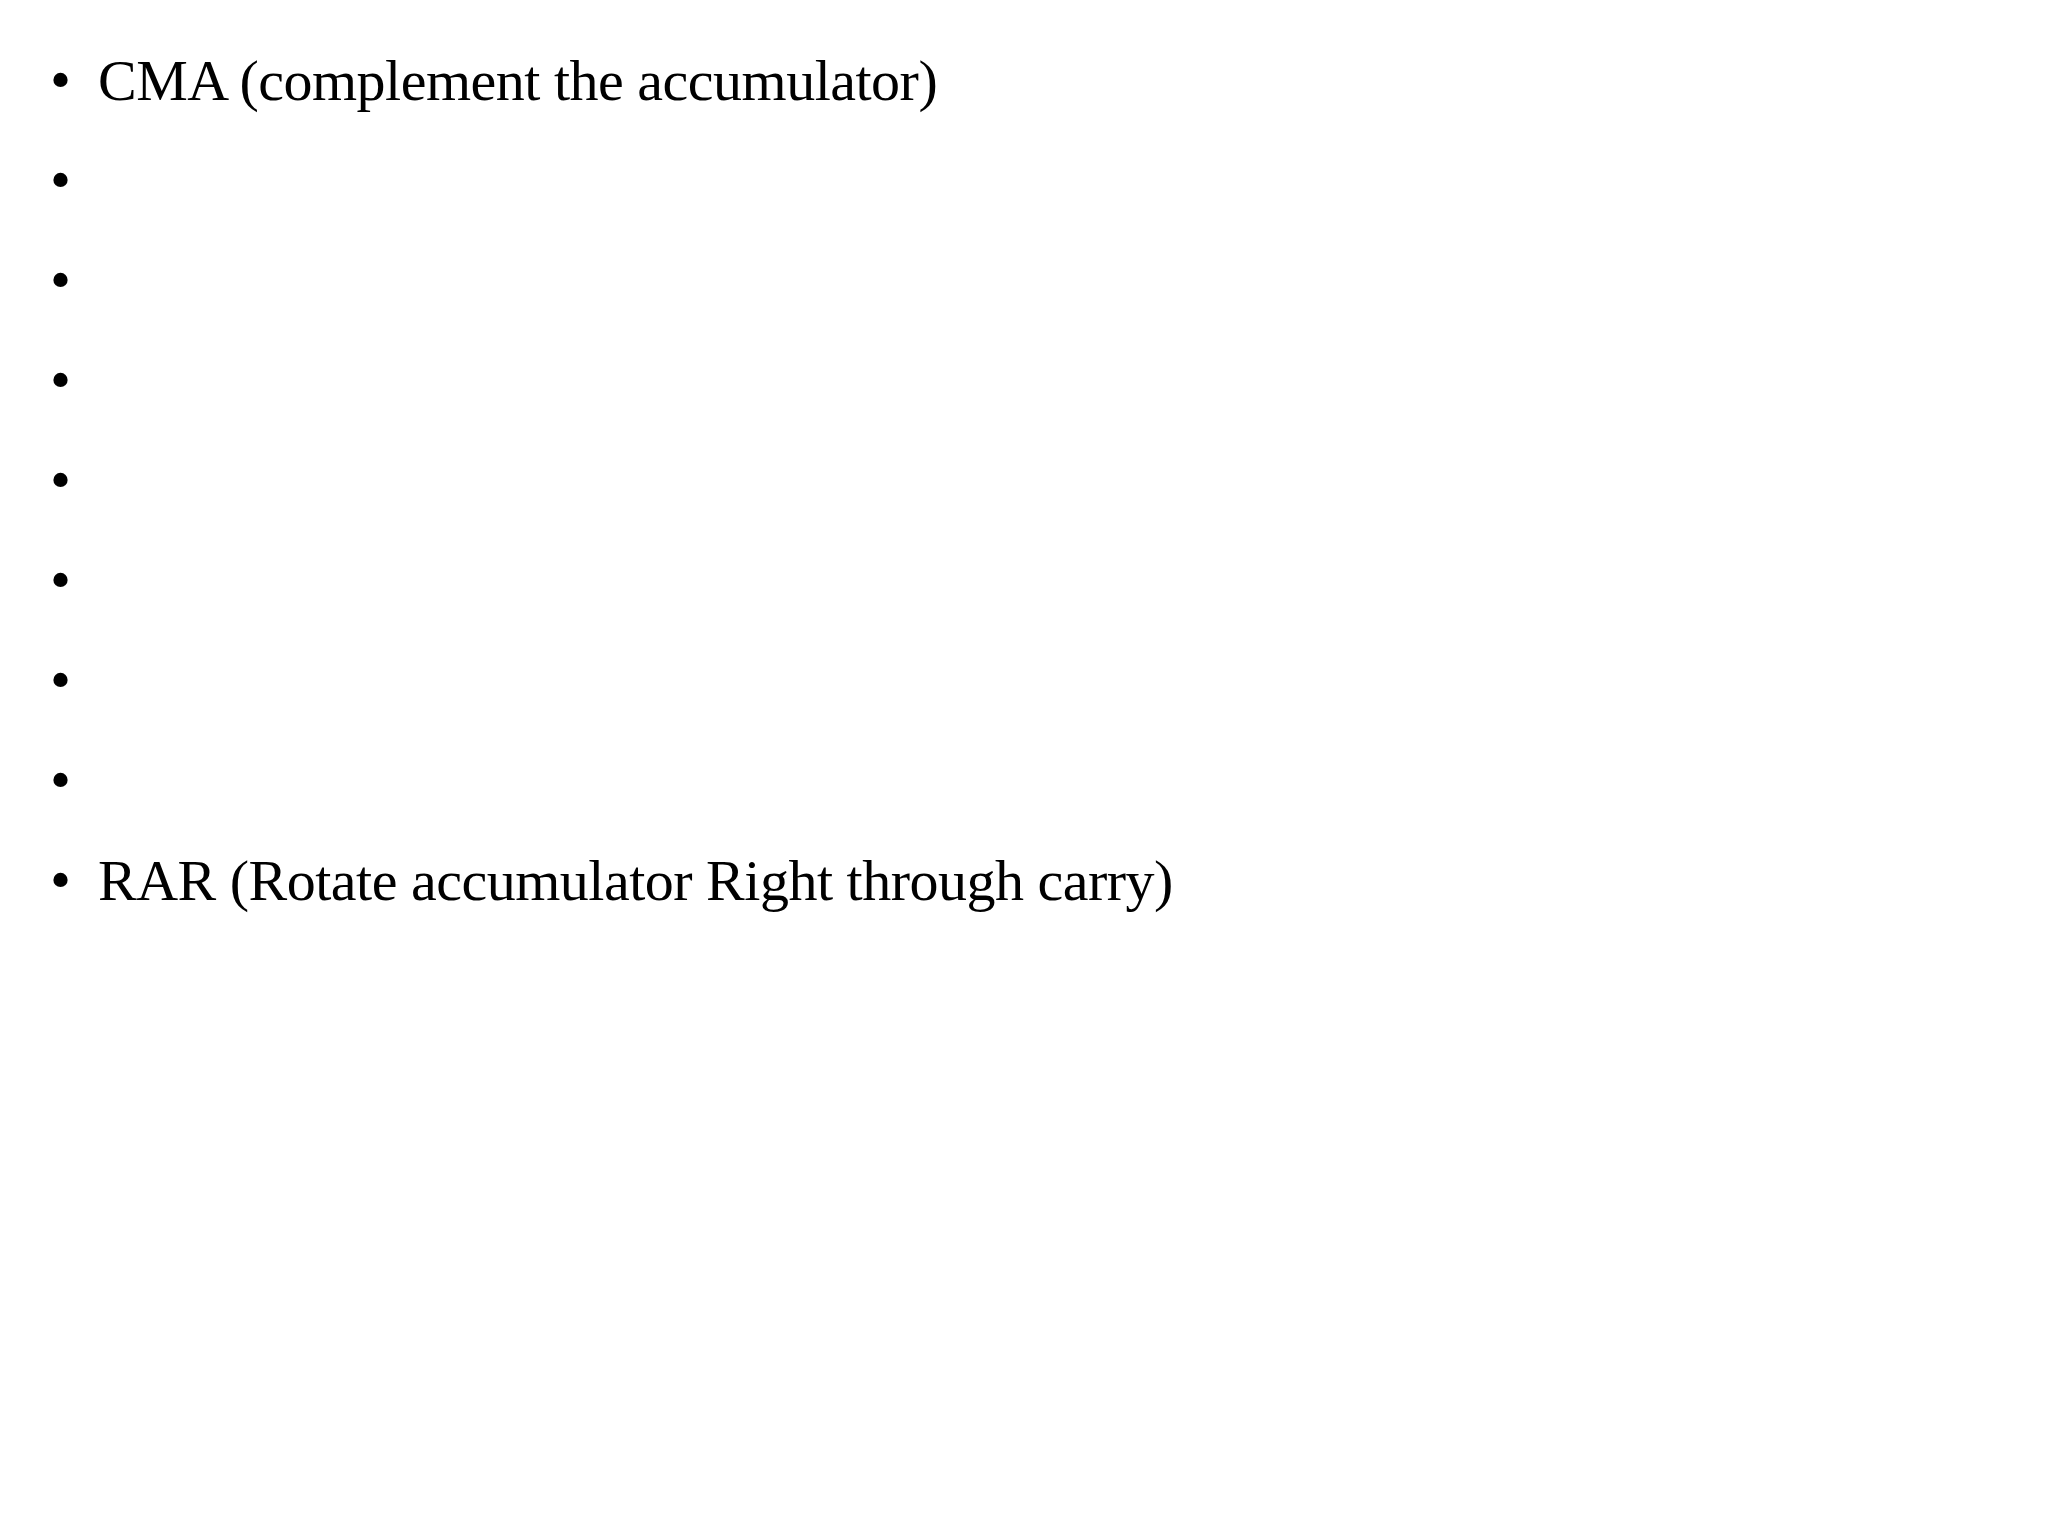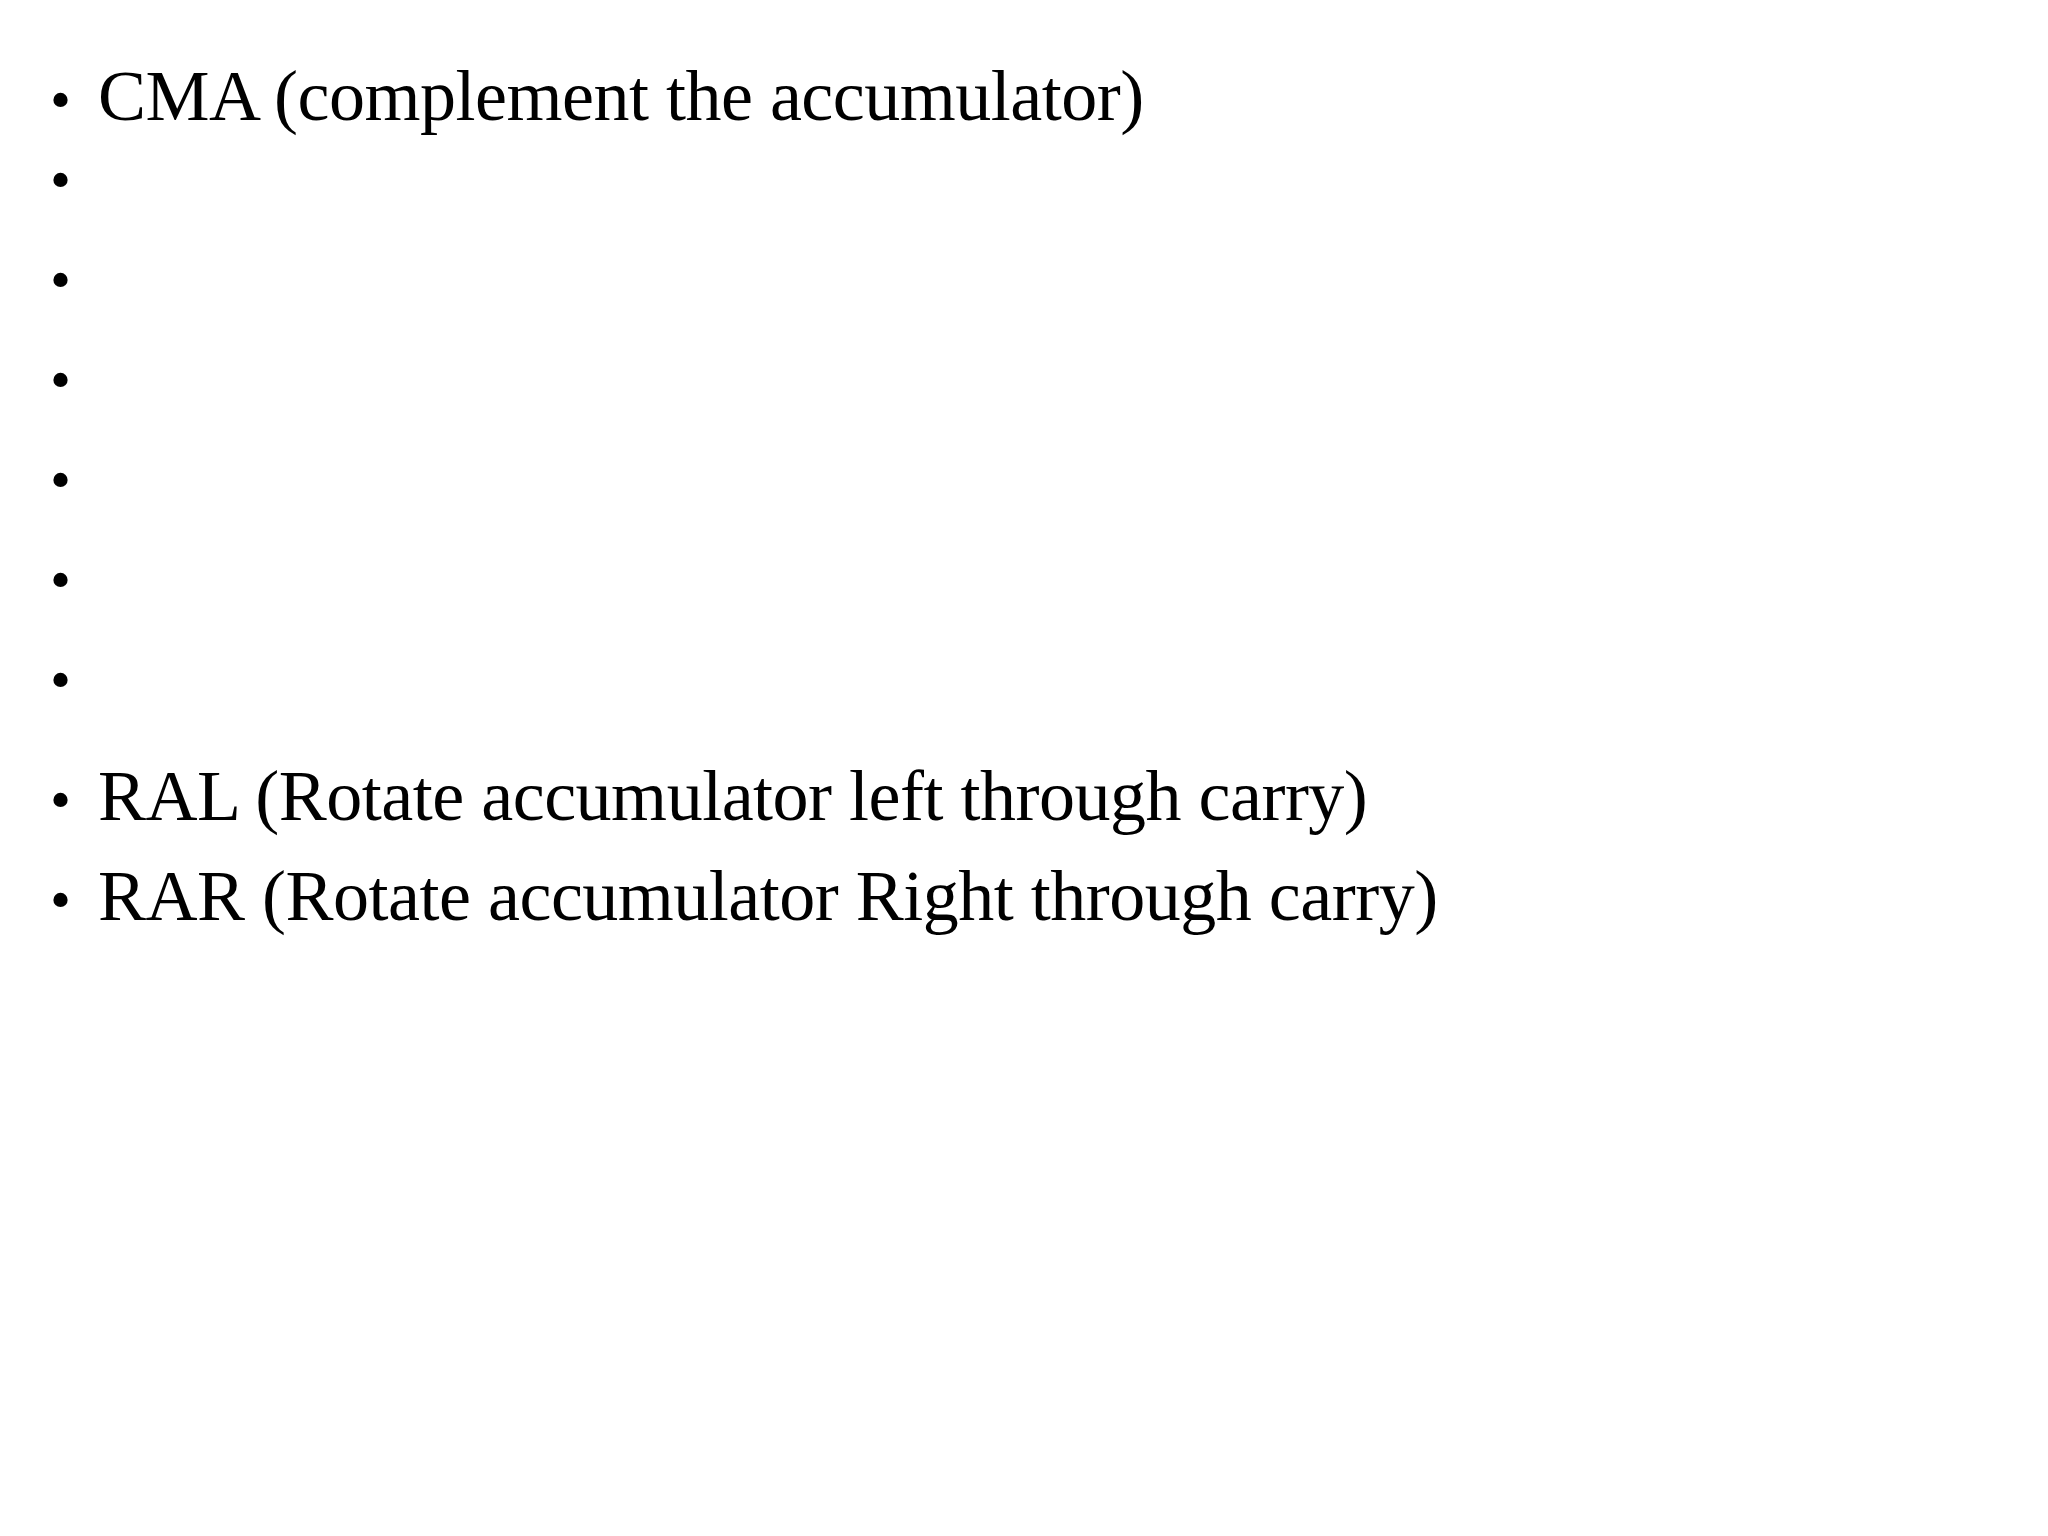--- a/index.html
+++ b/index.html
@@ -47,26 +47,25 @@
     margin-left: 50px;
     font-size: 60px;
     line-height: 100px;
     text-align: left;
     font-family: "Liberation Serif", "DejaVu Serif", serif;
   }
 
   .bullet-text {
     flex: 0 0 auto;
     margin-left: 18px;
-    font-size: 72px;
+    font-size: 58px;
     line-height: 100px;
     letter-spacing: -0.5px;
     font-family: "Liberation Serif", "DejaVu Serif", serif;
     font-weight: 400;
-    margin-top: 16px;
   }
 </style>
 </head>
 <body>
 
 <div class="slide">
   <ul class="bullet-list">
 
     <li class="bullet-item">
       <span class="bullet-marker">•</span>
@@ -92,21 +91,20 @@
     <li class="bullet-item">
       <span class="bullet-marker">•</span>
     </li>
 
     <li class="bullet-item">
       <span class="bullet-marker">•</span>
     </li>
 
     <li class="bullet-item">
       <span class="bullet-marker">•</span>
-      <span class="bullet-text">RAL (Rotate accumulator left through carry)</span>
     </li>
 
     <li class="bullet-item">
       <span class="bullet-marker">•</span>
       <span class="bullet-text">RAR (Rotate accumulator Right through carry)</span>
     </li>
 
   </ul>
 </div>
 

